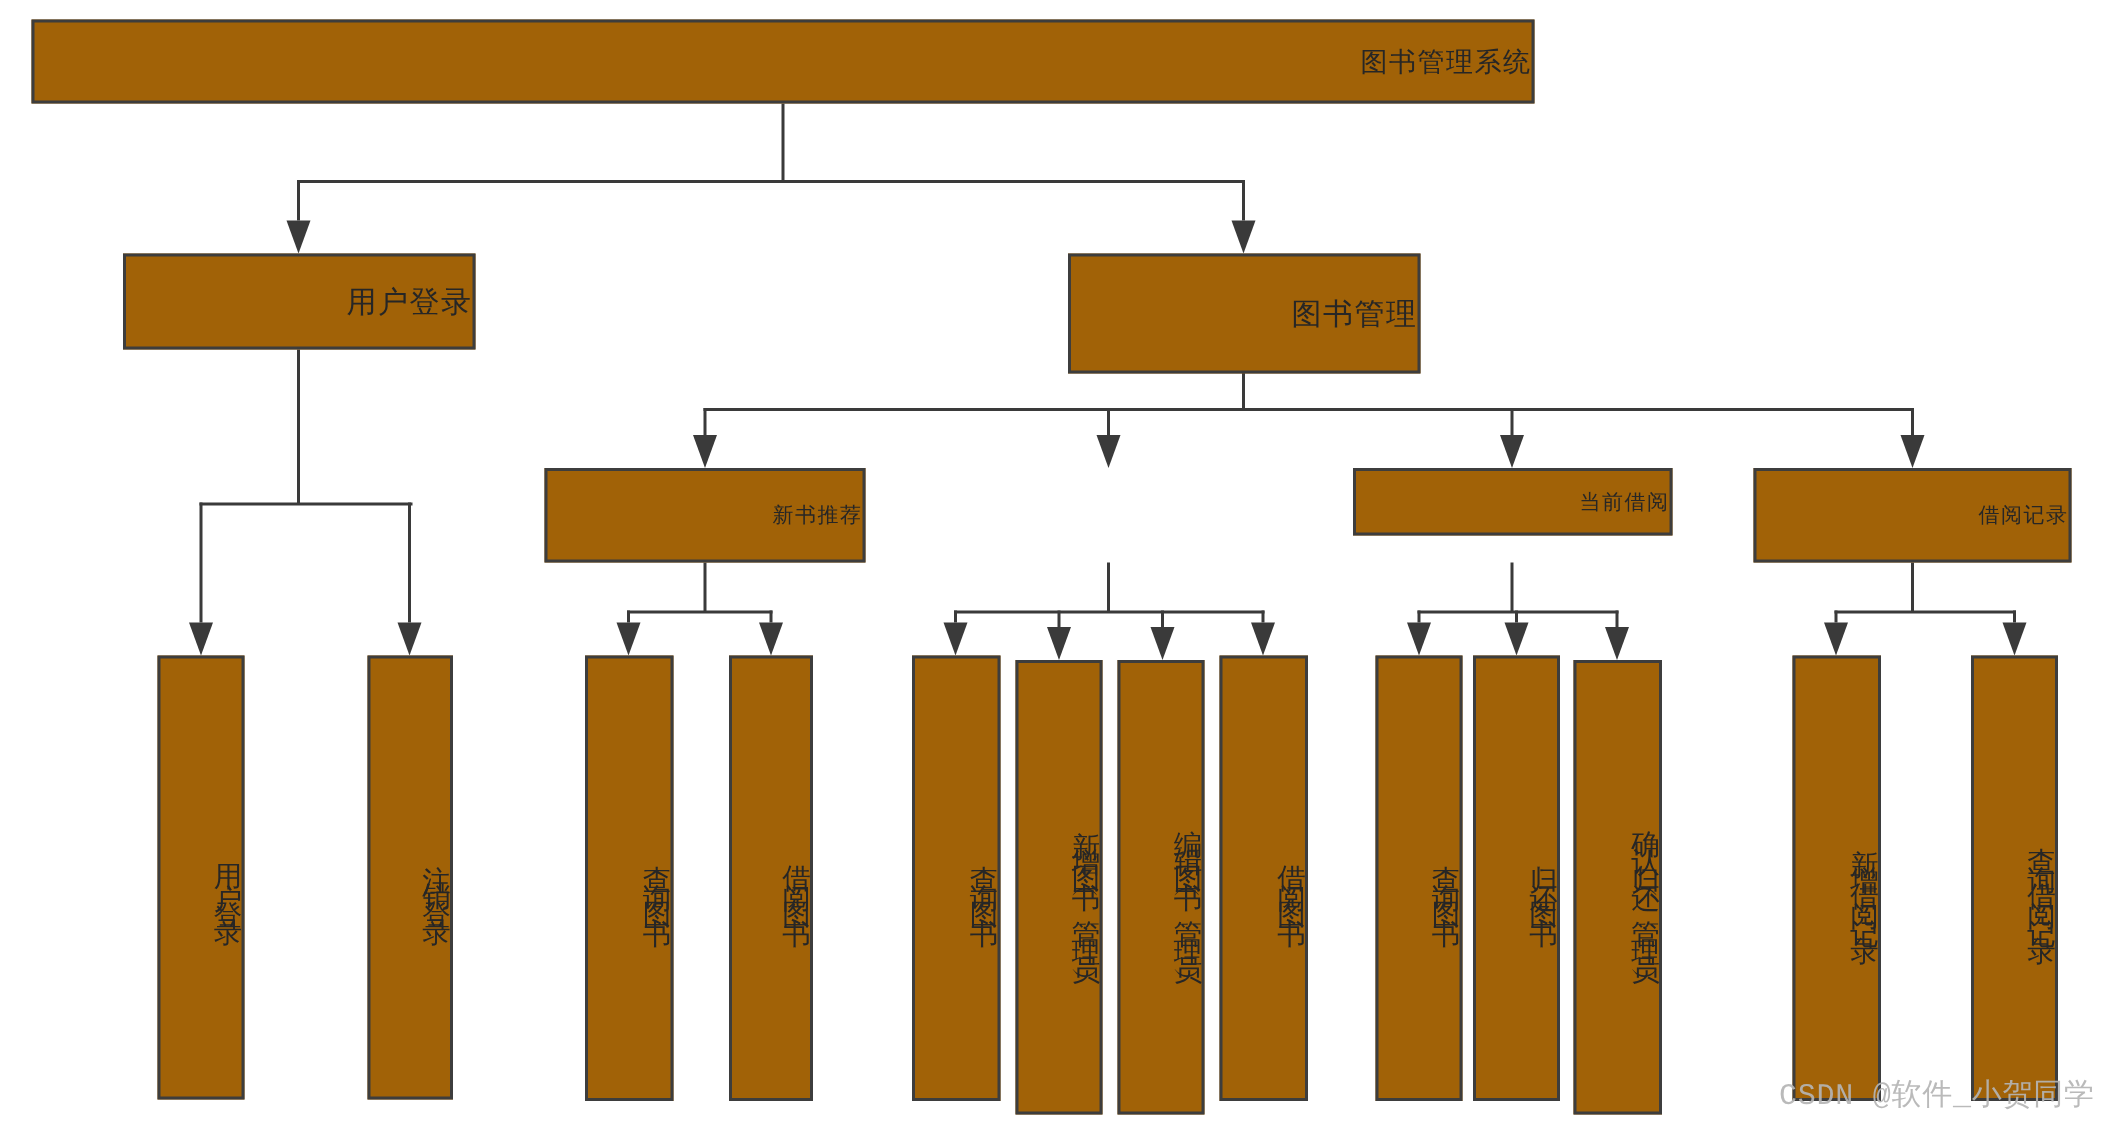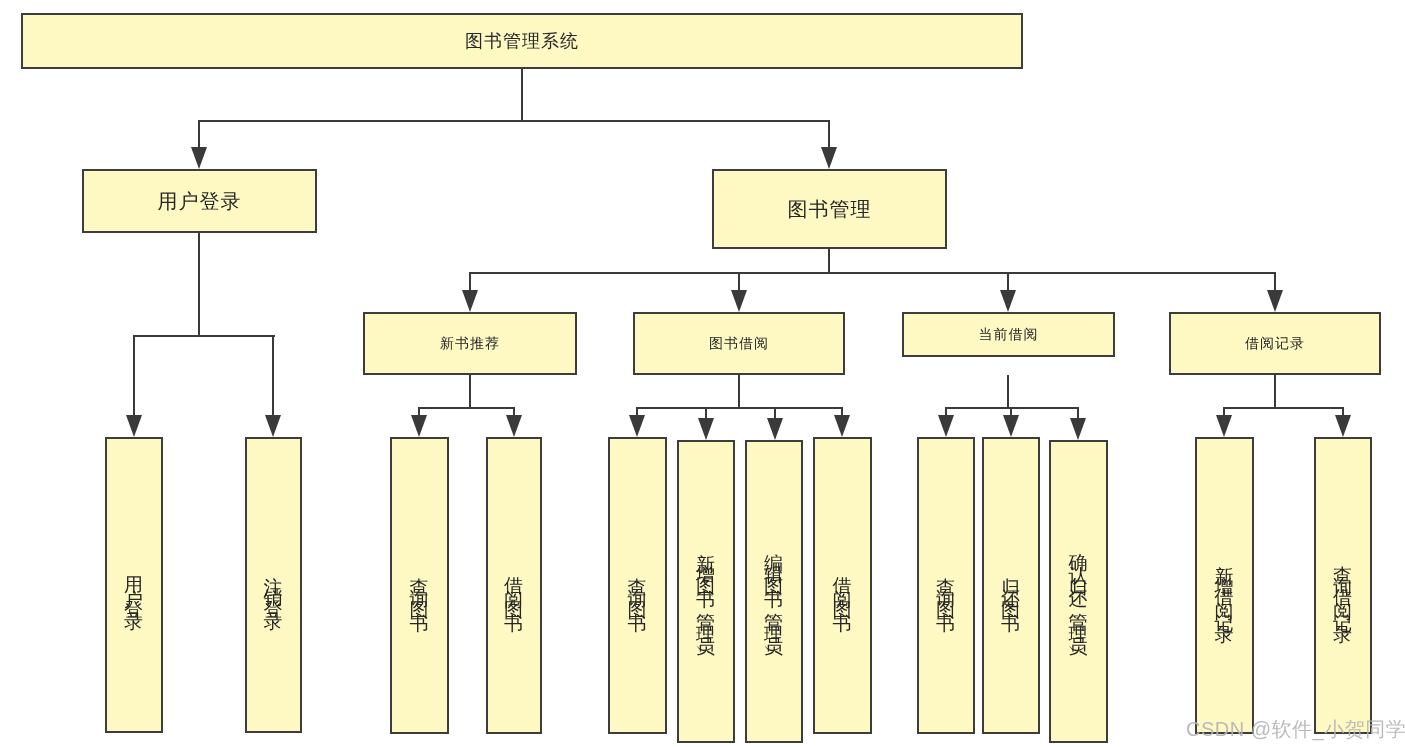--- a/index.html
+++ b/index.html
@@ -13,25 +13,25 @@
   html,body{background:var(--background);}
   body{font-family:"Liberation Sans","DejaVu Sans",sans-serif;color:var(--text);}
   .stage{
     position:relative;
     width:1405px;height:747px;
     background:var(--background);
     overflow:hidden;
   }
   .node{
     position:absolute;
-    background:#fef9c3;
+    background:#a16207;
     border:2px solid var(--box_border);
     display:flex;
     align-items:center;
-    justify-content:center;
+    justify-content:flex-end;
     text-align:center;
     z-index:2;
   }
   .node.root{font-size:18px;letter-spacing:1px;}
   .node.lvl2{font-size:20px;letter-spacing:1px;}
   .node.lvl3{font-size:14px;letter-spacing:1px;}
   .node.leaf{font-size:19px;}
   .vtext{
     writing-mode:vertical-rl;
     text-orientation:mixed;
@@ -49,20 +49,21 @@
   }
   .watermark{
     position:absolute;
     left:1186px;top:716px;
     font-size:20px;
     color:var(--watermark);
     z-index:6;
     opacity:.92;
     white-space:nowrap;
     letter-spacing:0.5px;
+    font-family:Liberation Mono, monospace;
   }
 </style>
 </head>
 <body>
 
 <div class="stage">
 
   <div class="node root" style="left:21px;top:13px;width:1002px;height:56px">
     <span>图书管理系统</span>
   </div>
@@ -72,23 +73,20 @@
   </div>
 
   <div class="node lvl2" style="left:712px;top:169px;width:235px;height:80px">
     <span>图书管理</span>
   </div>
 
   <div class="node lvl3" style="left:363px;top:312px;width:214px;height:63px">
     <span>新书推荐</span>
   </div>
 
-  <div class="node lvl3" style="left:633px;top:312px;width:212px;height:63px">
-    <span>图书借阅</span>
-  </div>
 
   <div class="node lvl3" style="left:902px;top:312px;width:213px;height:45px">
     <span>当前借阅</span>
   </div>
 
   <div class="node lvl3" style="left:1169px;top:312px;width:212px;height:63px">
     <span>借阅记录</span>
   </div>
 
   <div class="node leaf" style="left:105px;top:437px;width:58px;height:296px">

